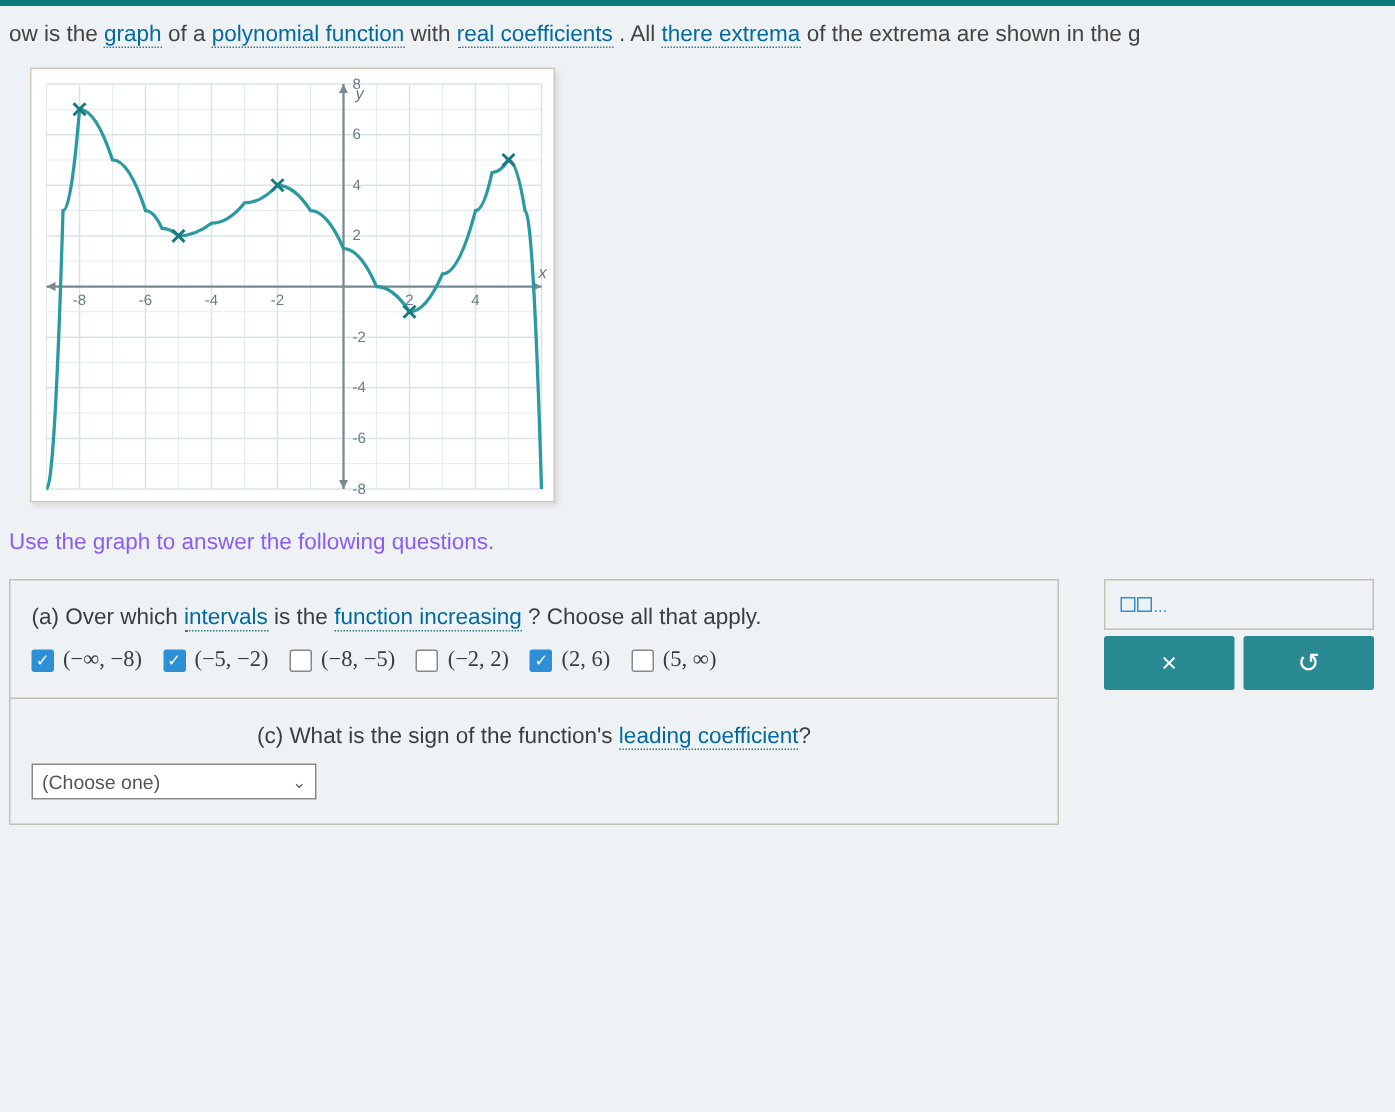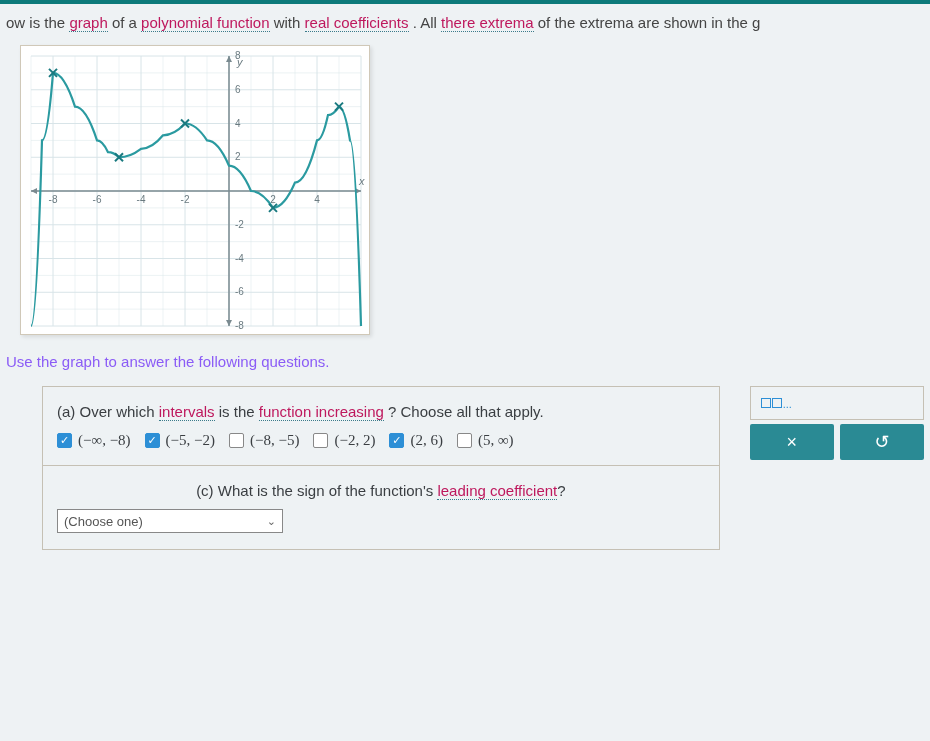--- a/index.html
+++ b/index.html
@@ -13,21 +13,21 @@
     overflow: hidden;
     position: relative;
   }
   .top-bar { height: 4px; background: #0d7a7a; }
   .problem-text {
     padding: 8px 6px 0 6px;
     line-height: 1.4;
     color: #444;
   }
   .underline-link {
-    color: #be185d;
+    color: #0369a1;
     text-decoration: none;
     border-bottom: 1px dotted #3a7a8a;
     cursor: pointer;
   }
   .graph-container {
     margin: 12px 0 10px 20px;
     width: 350px;
     height: 290px;
     background: #fff;
     border: 1px solid #d0c8b8;
@@ -35,21 +35,20 @@
   }
   .instruction {
     padding: 8px 6px 16px 6px;
     color: #8b5cf6;
   }
   .main-row {
     display: flex;
     align-items: flex-start;
     gap: 30px;
     padding: 0 6px;
-    margin-left: 36px;
   }
   .question-box {
     width: 700px;
     border: 1px solid #c5c0b4;
     background: transparent;
   }
   .q-part {
     border-bottom: 1px solid #c5c0b4;
     padding: 16px 14px;
   }
@@ -95,21 +94,21 @@
     align-items: center;
     justify-content: center;
   }
   .cursor-line {
     width: 1px;
     height: 16px;
     background: #d48f1d;
   }
   .select-box {
     margin-top: 10px;
-    width: 226px;
+    width: 190px;
     height: 24px;
     border: 1px solid #888;
     background: #fff;
     display: flex;
     align-items: center;
     justify-content: space-between;
     padding: 0 6px;
     font-size: 13px;
     color: #555;
     cursor: pointer;

